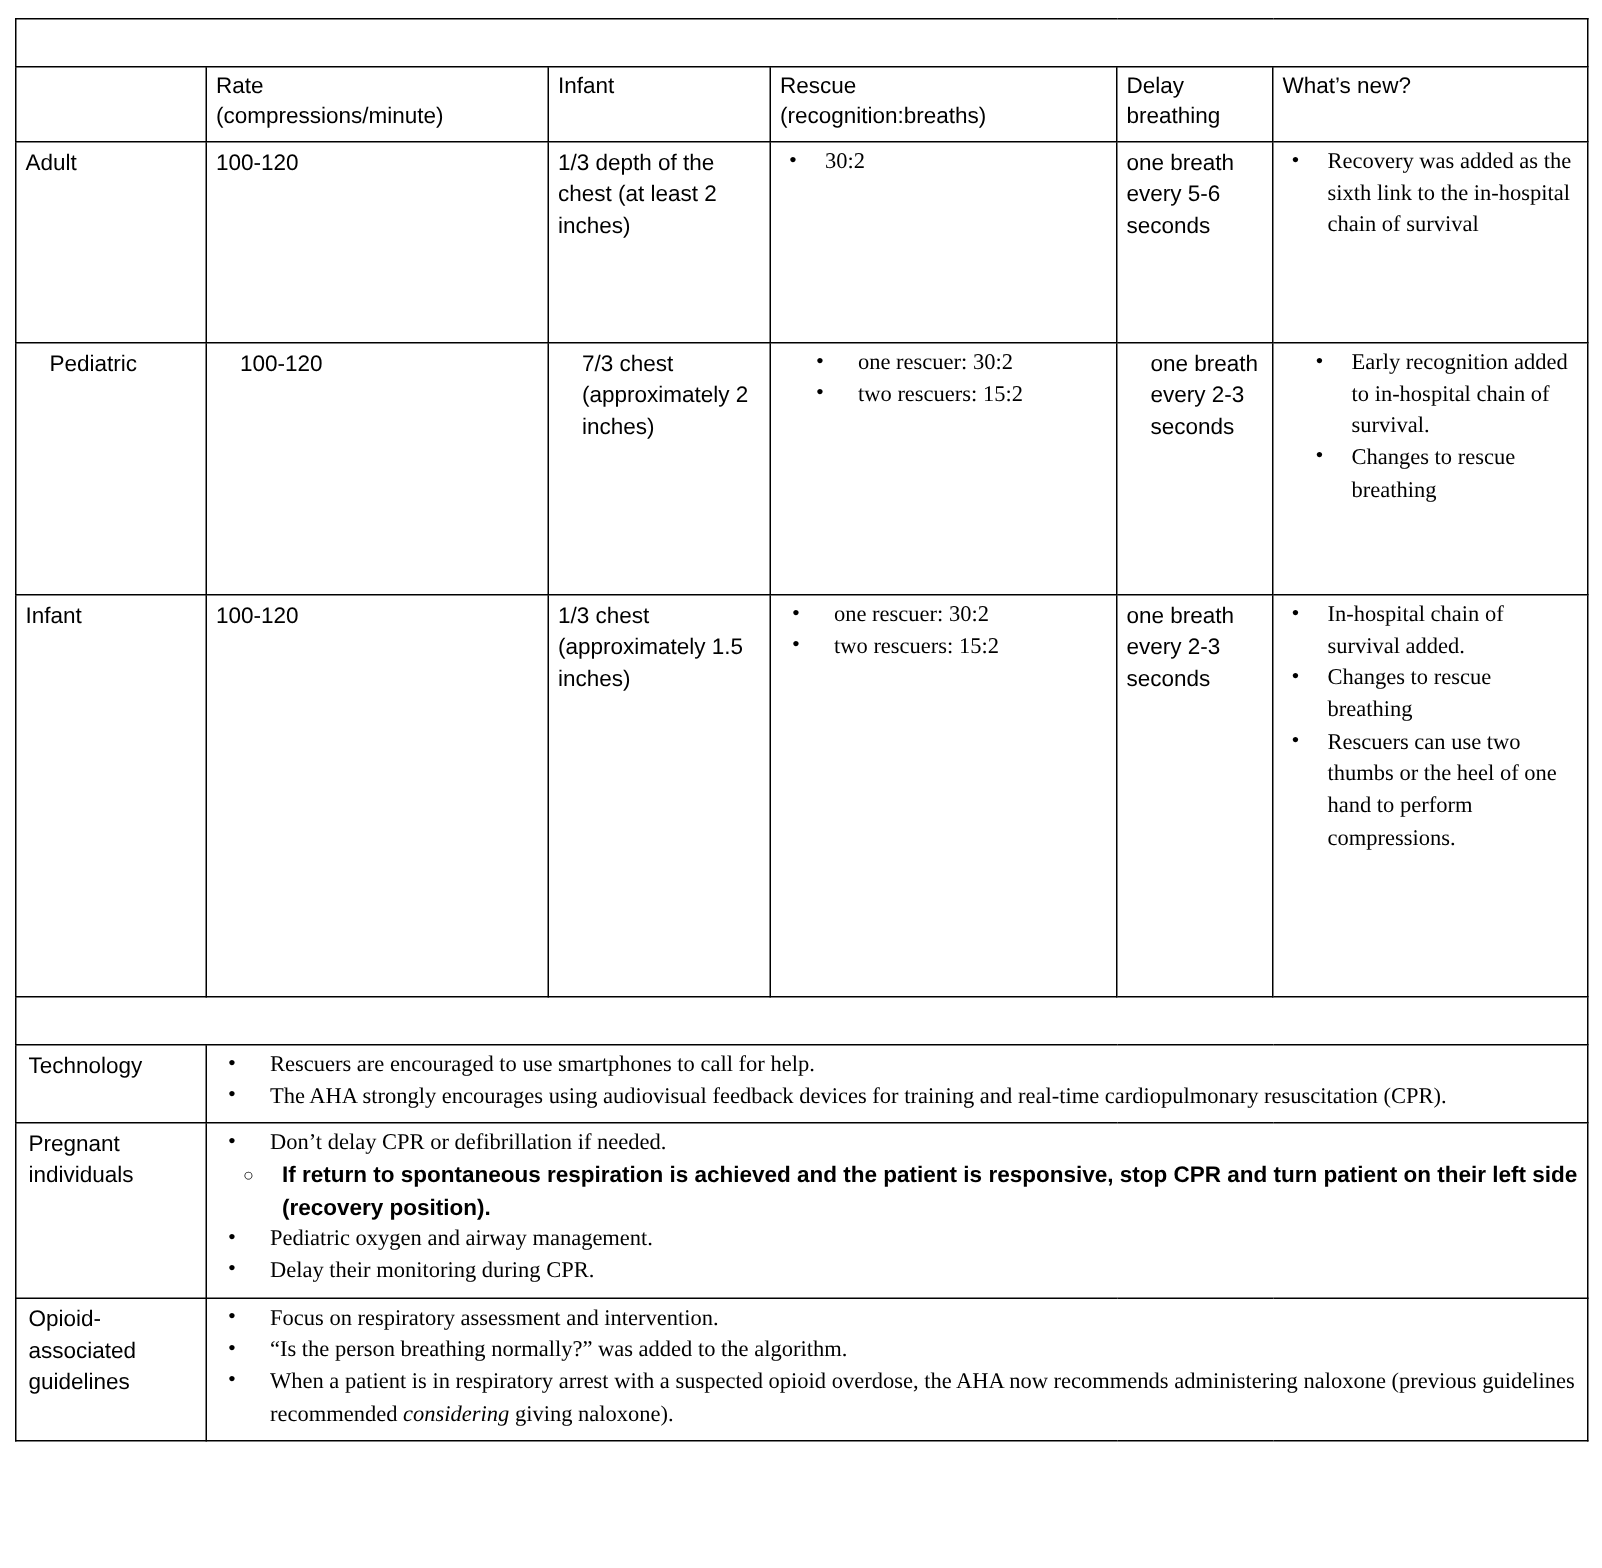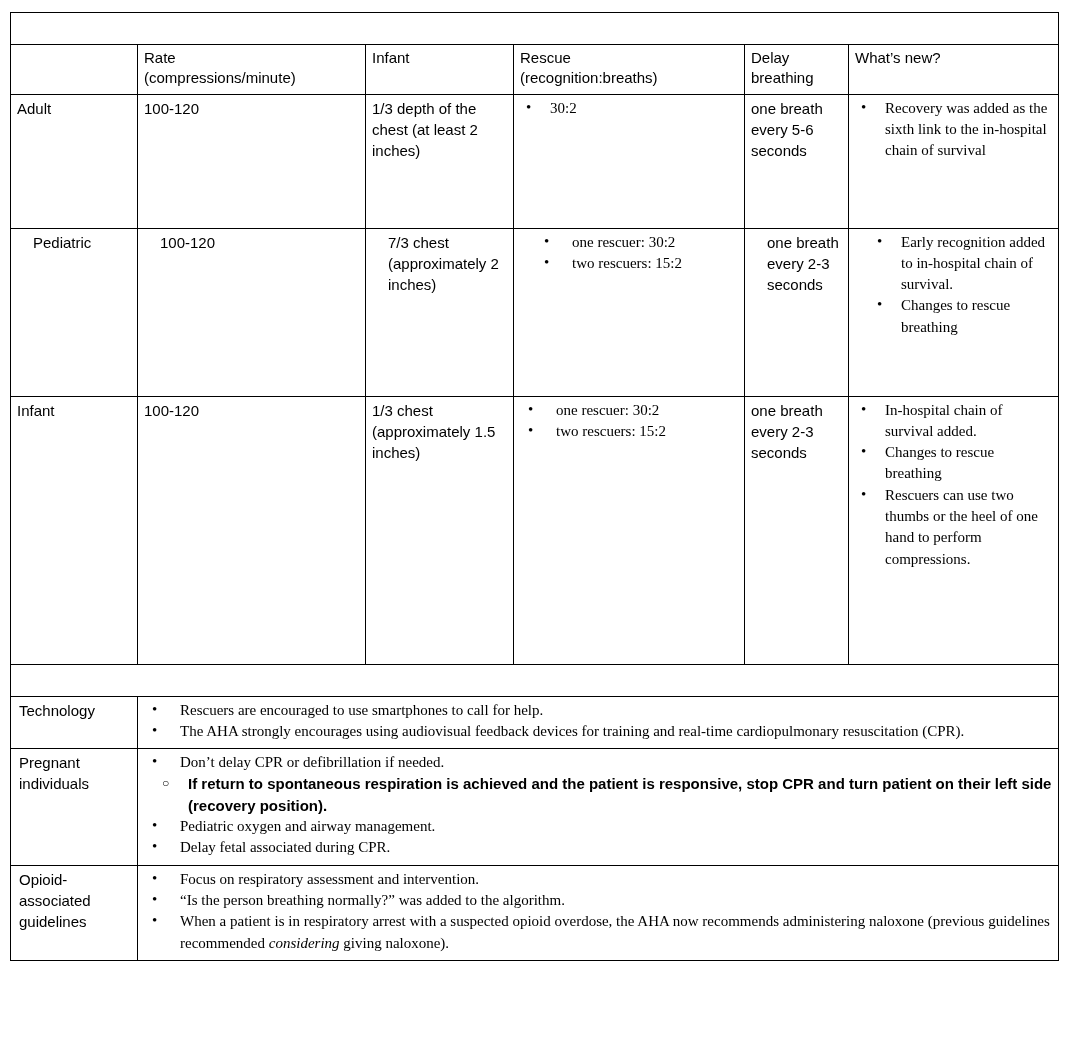--- a/index.html
+++ b/index.html
@@ -239,21 +239,21 @@
         </td>
         <td colspan="5">
           <ul class="b wide">
             <li>Don’t delay CPR or defibrillation if needed.</li>
           </ul>
           <ul class="sub">
             <li>If return to spontaneous respiration is achieved and the patient is responsive, stop CPR and turn patient on their left side (recovery position).</li>
           </ul>
           <ul class="b wide">
             <li>Pediatric oxygen and airway management.</li>
-            <li>Delay fetal associated during CPR.</li>
+            <li>Delay their monitoring during CPR.</li>
           </ul>
         </td>
       </tr>
 
       <tr>
         <td class="rowlabel-left">
           <div>Opioid-</div>
           <div>associated</div>
           <div>guidelines</div>
         </td>

